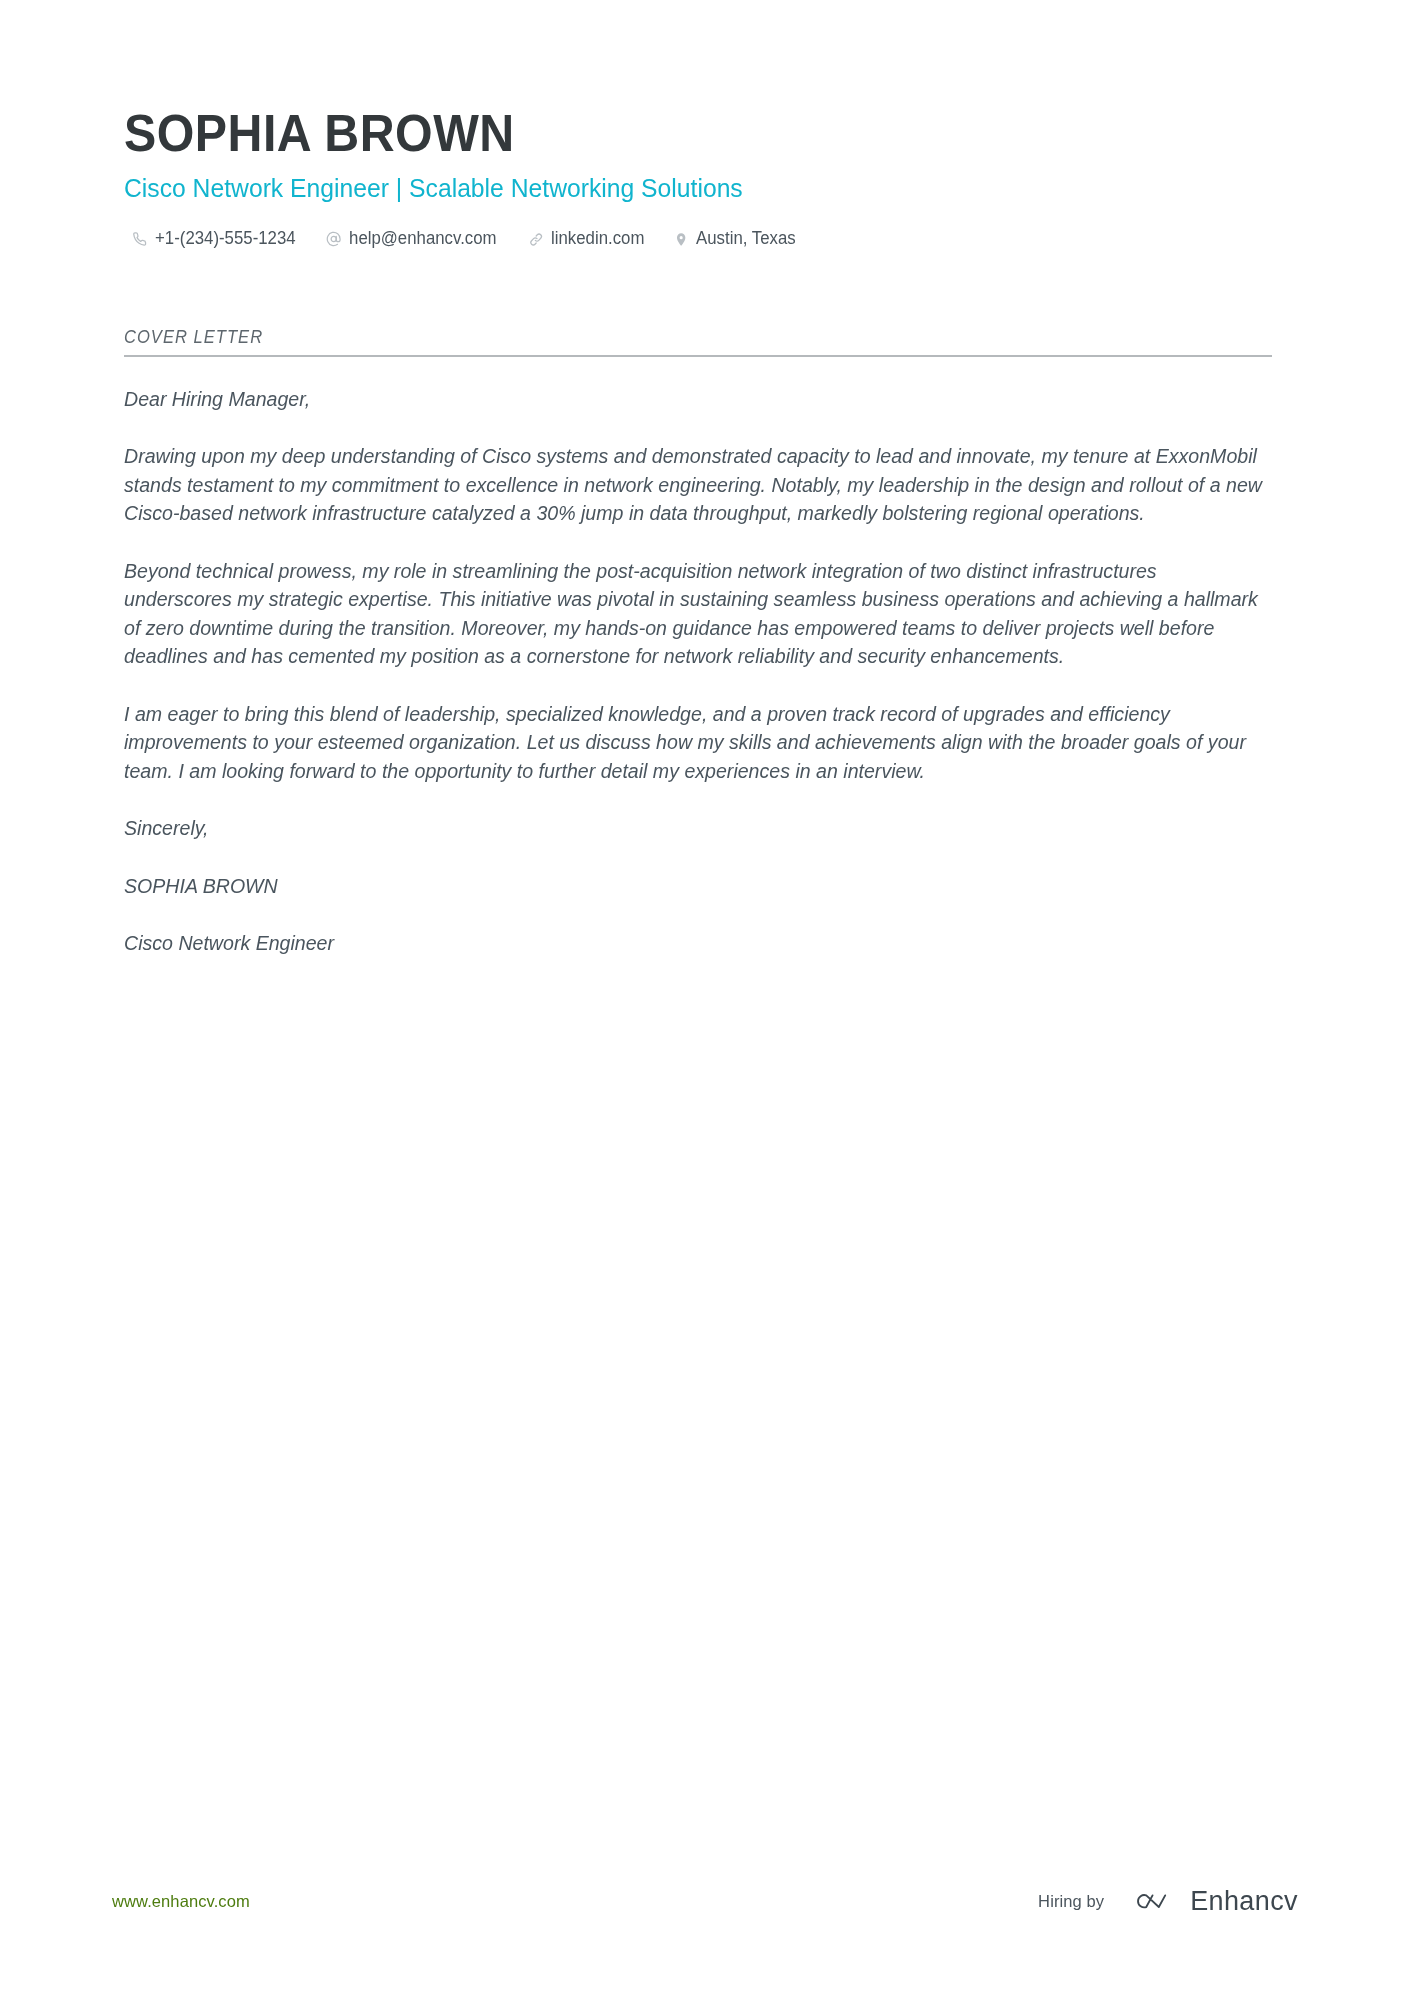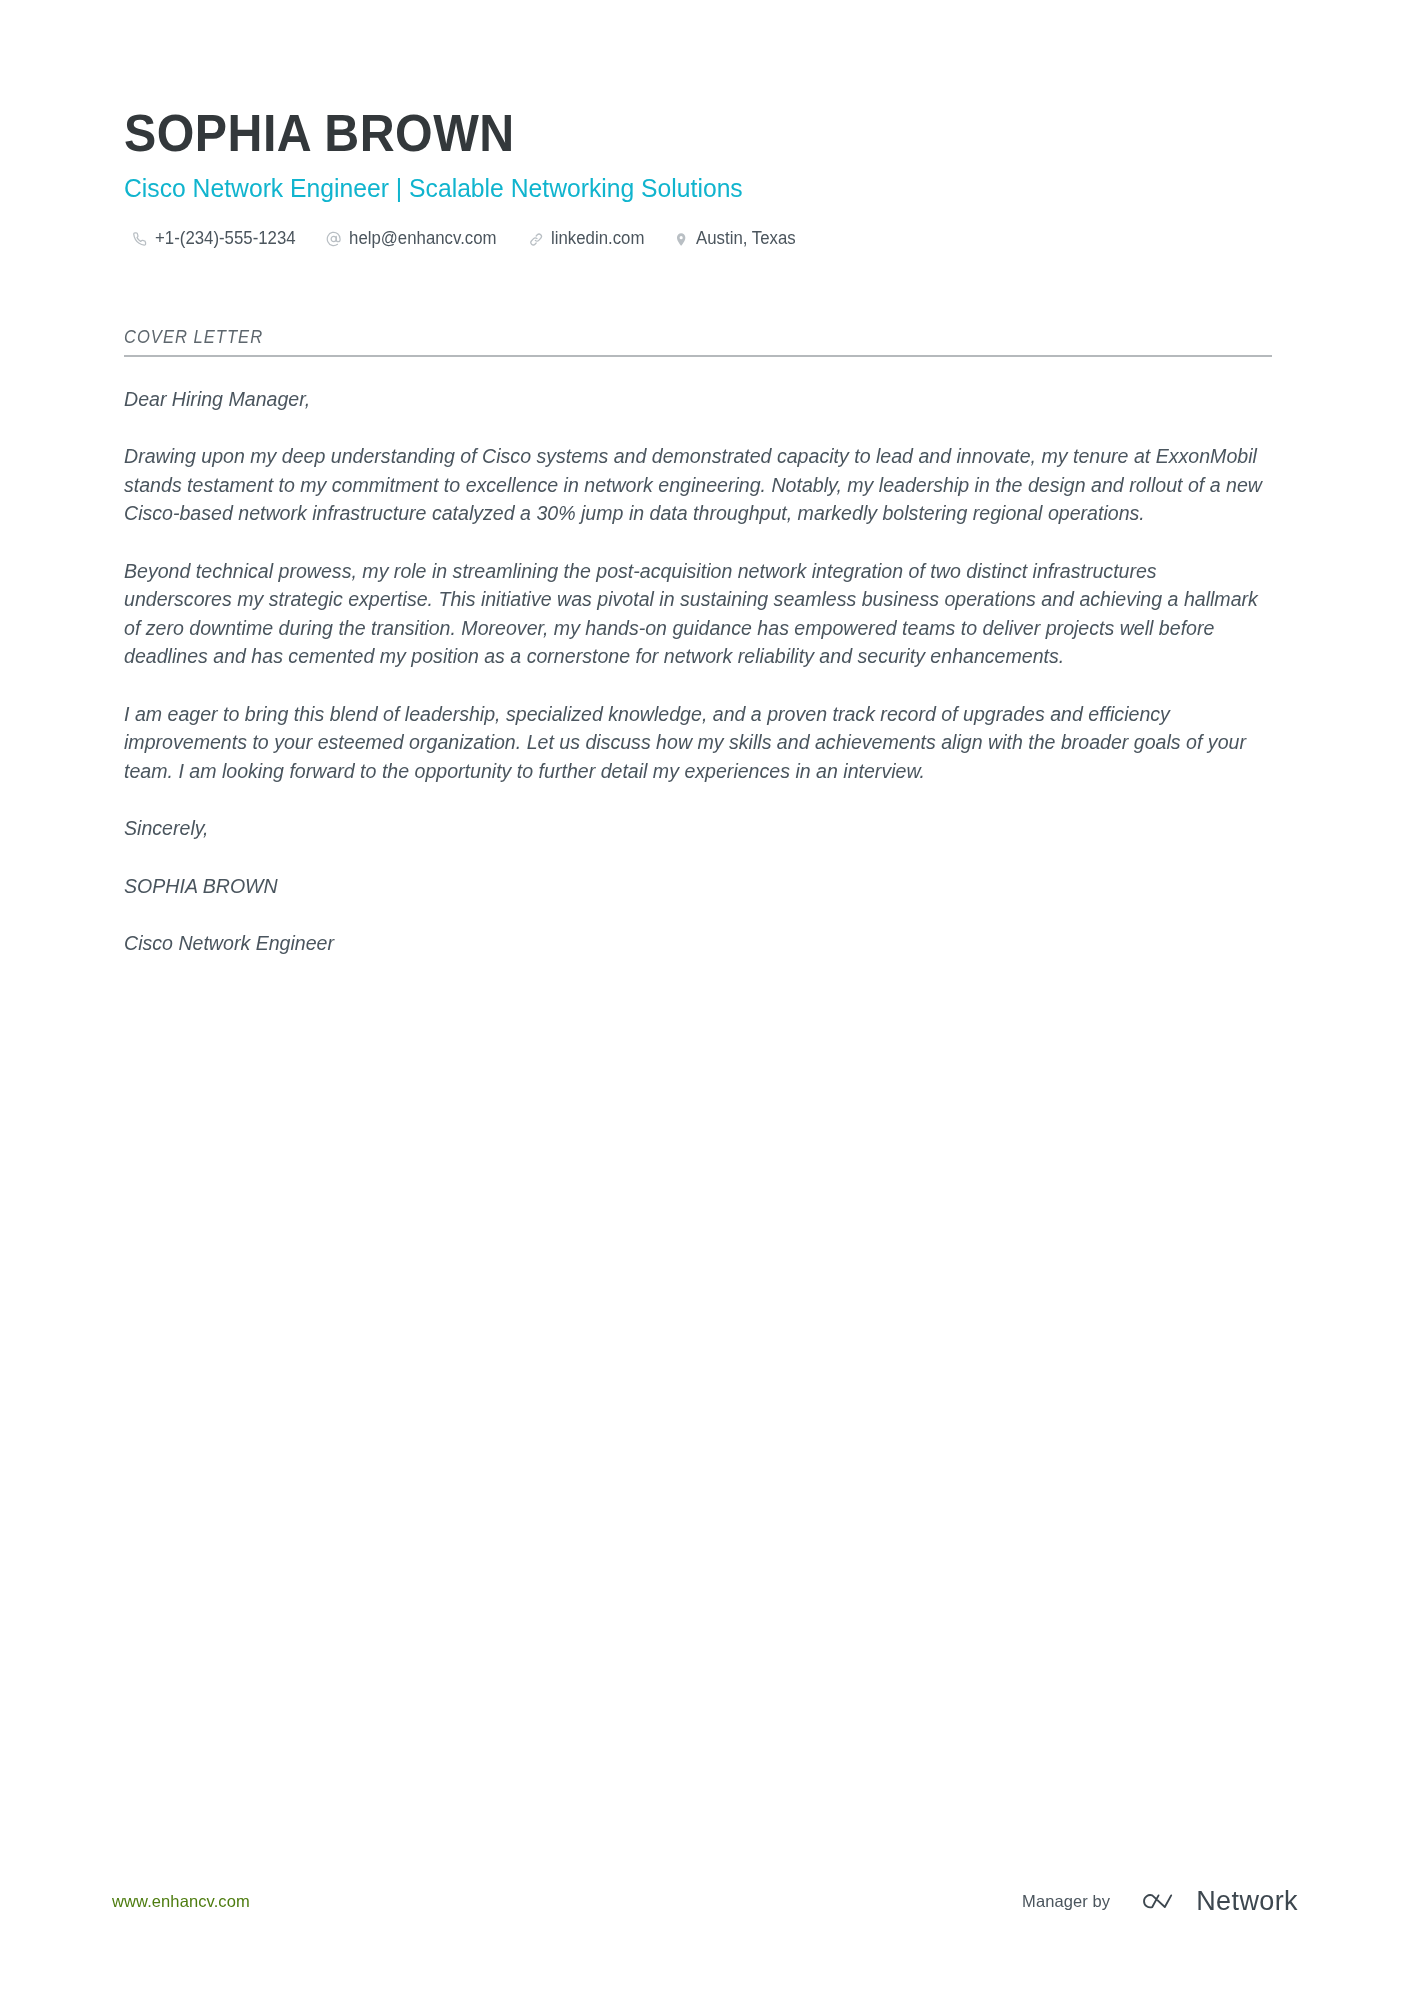--- a/index.html
+++ b/index.html
@@ -235,25 +235,25 @@
         <p class="tight">SOPHIA BROWN</p>
         <p>Cisco Network Engineer</p>
       </div>
     </div>
 
   </div>
 
   <div class="footer">
     <div class="footer-left">www.enhancv.com</div>
     <div class="footer-right">
-      <div class="powered-by">Manager by</div>
+      <div class="powered-by">Hiring by</div>
       <div class="brand">
         <span class="brand-mark">
           <svg viewBox="0 0 52 28" fill="none" stroke="currentColor" stroke-width="2.1" stroke-linecap="round" stroke-linejoin="round">
             <path d="M25.5 7.2 18.4 20.4A7 7 0 1 1 18.4 7.2l14.2 13.2L39.8 7.2"></path>
           </svg>
         </span>
-        <span class="brand-name">Network</span>
+        <span class="brand-name">Enhancv</span>
       </div>
     </div>
   </div>
 
 </div>
 
 </body></html>

